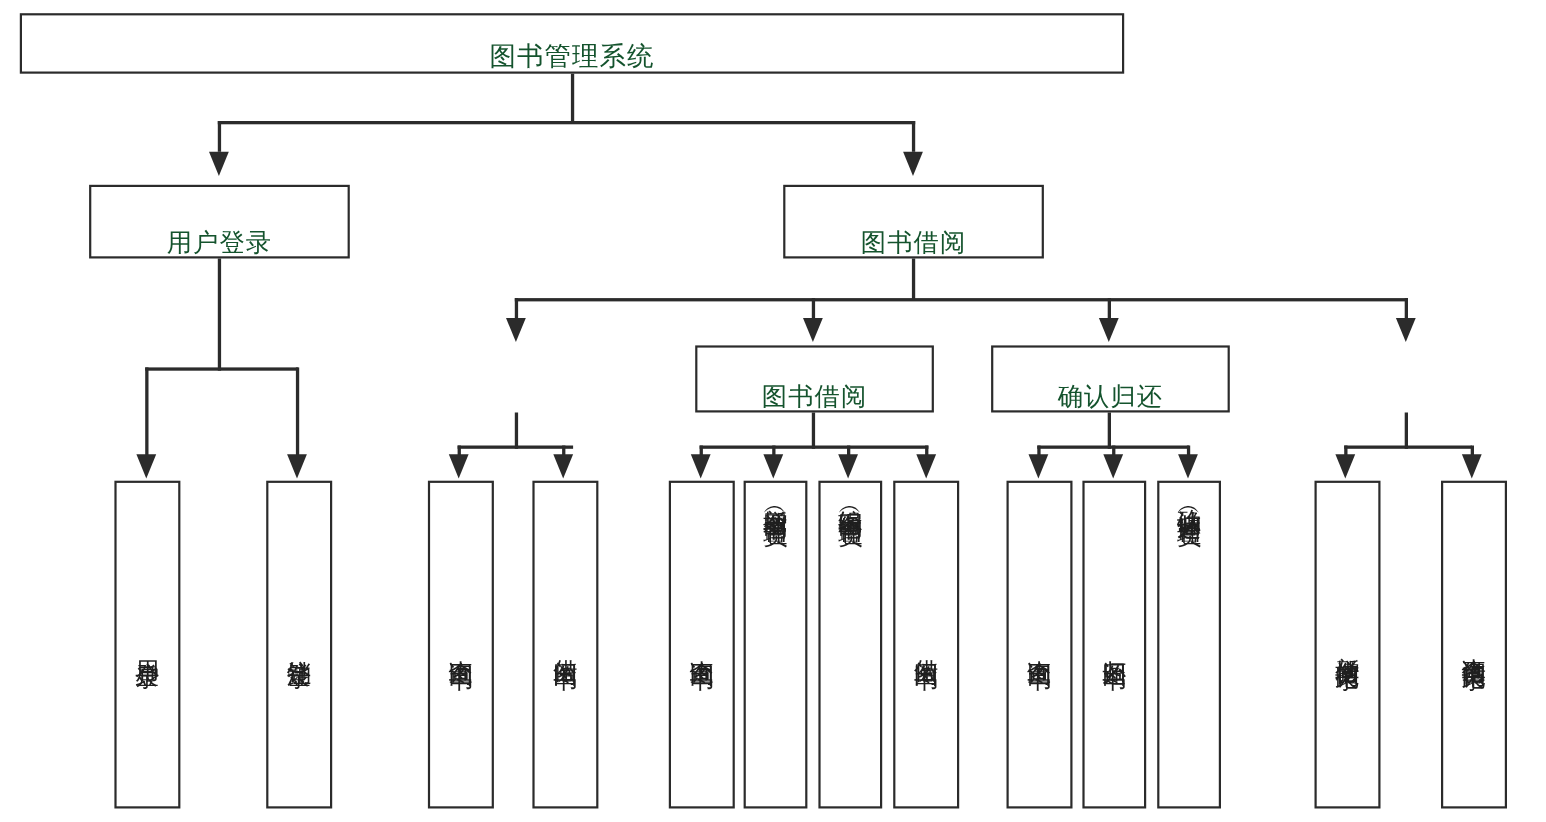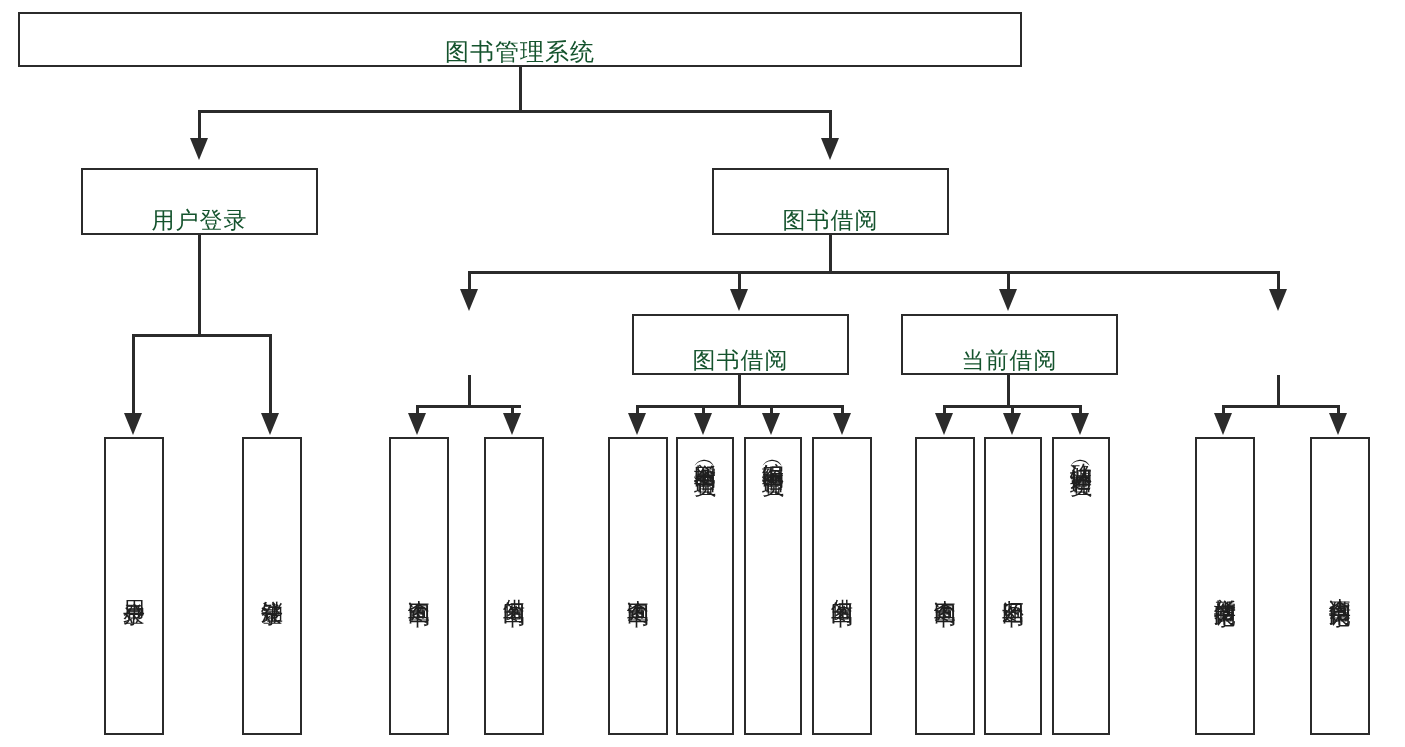--- a/index.html
+++ b/index.html
@@ -120,21 +120,21 @@
   <div class="ln v" style="left:1277px; top:271px; width:3px; height:20px;"></div>
   <div class="arrow" style="left:460px; top:289px;"></div>
   <div class="arrow" style="left:730px; top:289px;"></div>
   <div class="arrow" style="left:999px; top:289px;"></div>
   <div class="arrow" style="left:1269px; top:289px;"></div>
 
   <div class="node horiz" style="left:632px; top:314px; width:217px; height:61px;">
     <span>图书借阅</span>
   </div>
   <div class="node horiz" style="left:901px; top:314px; width:217px; height:61px;">
-    <span>当前借阅</span>
+    <span>确认归还</span>
   </div>
 
   <div class="ln v" style="left:468px; top:375px; width:3px; height:33px;"></div>
   <div class="ln h" style="left:416px; top:405px; width:105px; height:3px;"></div>
   <div class="ln v" style="left:416px; top:405px; width:3px; height:10px;"></div>
   <div class="ln v" style="left:511px; top:405px; width:3px; height:10px;"></div>
   <div class="arrow" style="left:408px; top:413px;"></div>
   <div class="arrow" style="left:503px; top:413px;"></div>
 
   <div class="ln v" style="left:738px; top:375px; width:3px; height:33px;"></div>

